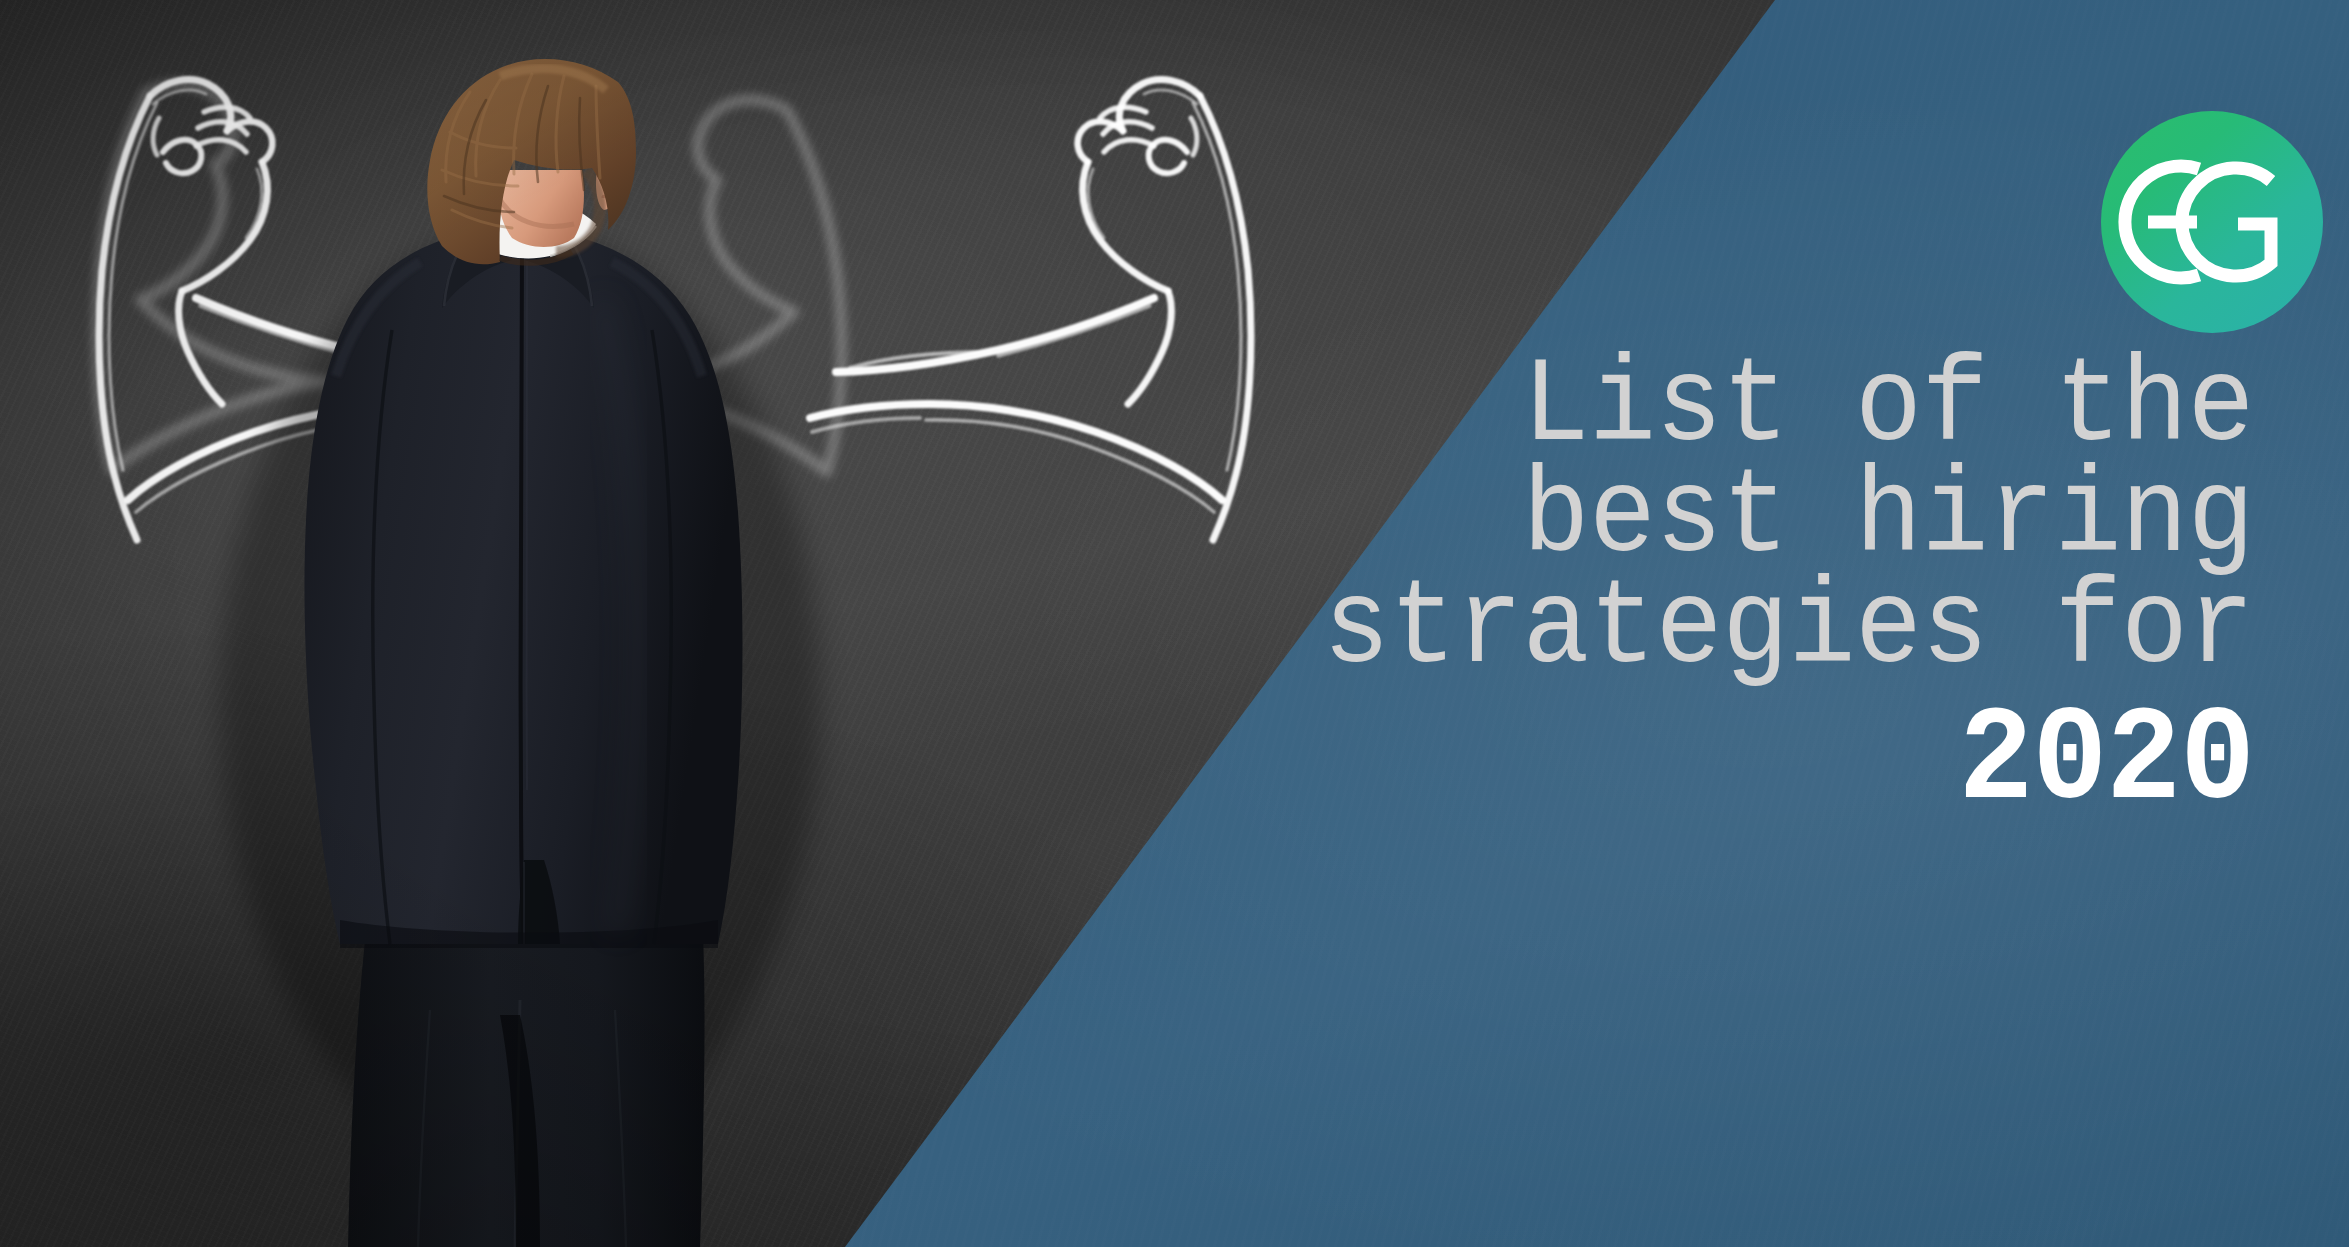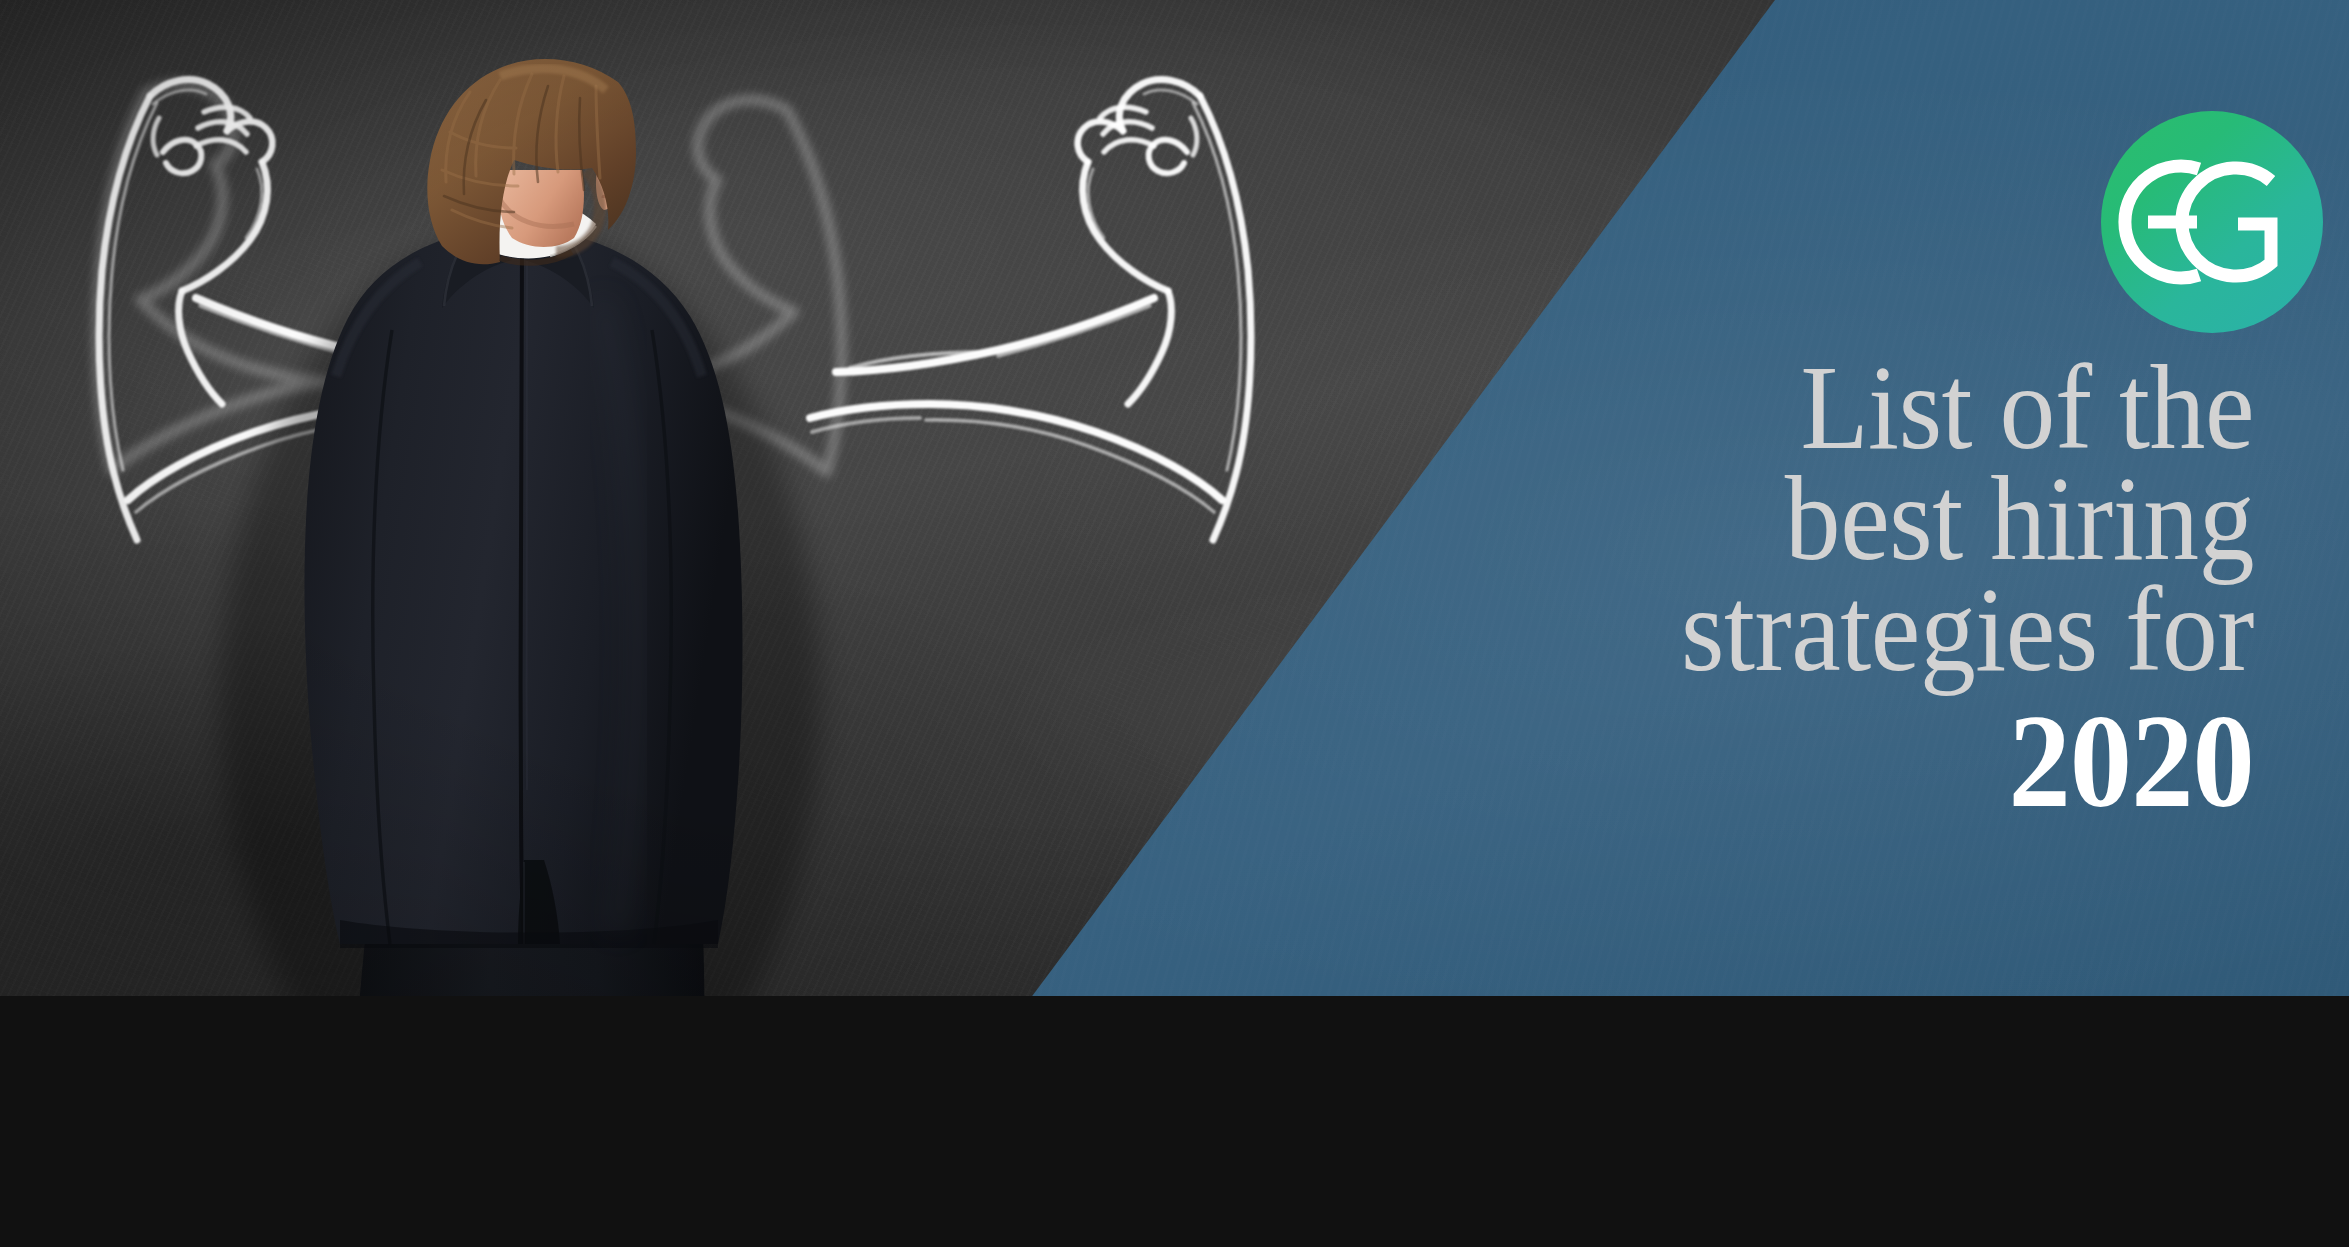--- a/index.html
+++ b/index.html
@@ -1,18 +1,18 @@
 <!DOCTYPE html>
 <html><head>
 <meta charset="utf-8">
 <style>
   html,body{margin:0;padding:0;background:#111;}
   #stage{
-    position:relative;width:2349px;height:996px;overflow:hidden;
-    font-family:Liberation Serif, serif;
+    position:relative;width:2349px;height:1247px;overflow:hidden;
+    font-family:Liberation Mono, monospace;
     background:#2f2f2f;
   }
 
   
   .photo{position:absolute;inset:0;overflow:hidden;}
   .board{
     position:absolute;inset:0;
     background:
       radial-gradient(ellipse 70% 60% at 30% 25%, rgba(255,255,255,.055), rgba(0,0,0,0) 62%),
       radial-gradient(ellipse 55% 45% at 78% 48%, rgba(255,255,255,.045), rgba(0,0,0,0) 65%),

